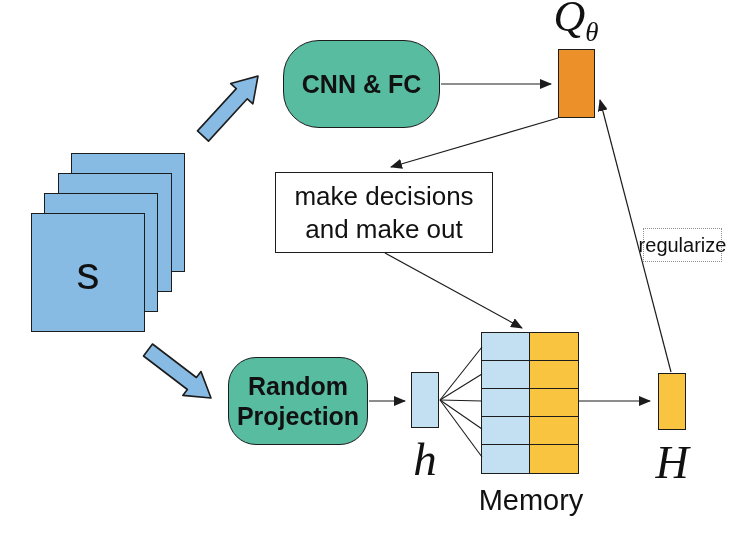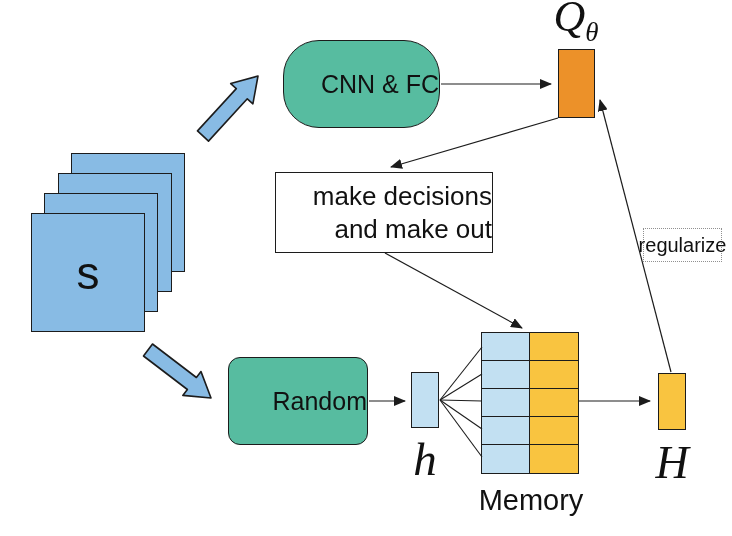--- a/index.html
+++ b/index.html
@@ -16,34 +16,34 @@
   .state-label {
     position:absolute; left:31px; top:213px; width:114px; height:119px;
     display:flex; align-items:center; justify-content:center;
     font-size:46px; color:#111; z-index:3;
   }
 
   
   .stadium {
     position:absolute; box-sizing:border-box;
     background:var(--teal); border:1.6px solid #1c1c1c; border-radius:36px;
-    display:flex; flex-direction:column; align-items:flex-end; justify-content:center;
-    text-align:center; font-size:25px; line-height:30px; color:#111; z-index:2;
+    display:flex; flex-direction:column; align-items:center; justify-content:center;
+    text-align:center; font-size:25px; line-height:30px; color:#111; z-index:2;font-weight:bold;
   }
 
   
   .vec {
     position:absolute; box-sizing:border-box; border:1.4px solid #1c1c1c; z-index:2;
   }
 
   
   .process {
     position:absolute; box-sizing:border-box; background:#ffffff;
     border:1.6px solid #1c1c1c; display:flex; flex-direction:column;
-    align-items:flex-end; justify-content:center; text-align:center;
+    align-items:center; justify-content:center; text-align:center;
     font-size:26px; line-height:33px; color:#111; z-index:2;
   }
 
   
   .note {
     position:absolute; box-sizing:border-box; border:1.2px dotted #909090;
     display:flex; flex-direction:column; align-items:center; justify-content:center;
     text-align:left; color:#111; background:transparent; z-index:2;
   }
   .note.write { font-size:21px; line-height:24px; }
@@ -82,22 +82,23 @@
   <div class="frame" style="left:71px; top:153px;"></div>
   <div class="frame" style="left:58px; top:173px;"></div>
   <div class="frame" style="left:44px; top:193px;"></div>
   <div class="frame" style="left:31px; top:213px;"></div>
   <div class="state-label">s</div>
 
   <div class="stadium" style="left:283px; top:40px; width:157px; height:88px;">
     <span>CNN &amp; FC</span>
   </div>
 
-  <div class="stadium" style="left:228px; top:357px; width:140px; height:88px; border-radius:12px;">
+  <div class="stadium" style="left:228px; top:357px; width:140px; height:88px; border-radius:28px;">
     <span>Random</span>
+    <span>Projection</span>
   </div>
 
   <div class="vec" style="left:558px; top:49px; width:37px; height:69px; background:var(--orange);"></div>
   <div class="math" style="left:542px; top:-6px; width:68px; font-size:44px; line-height:46px;"><span>Q</span><sub class="subgl">θ</sub></div>
 
   <div class="process" style="left:275px; top:172px; width:218px; height:81px;">
     <span>make decisions</span>
     <span>and make out</span>
   </div>
 

